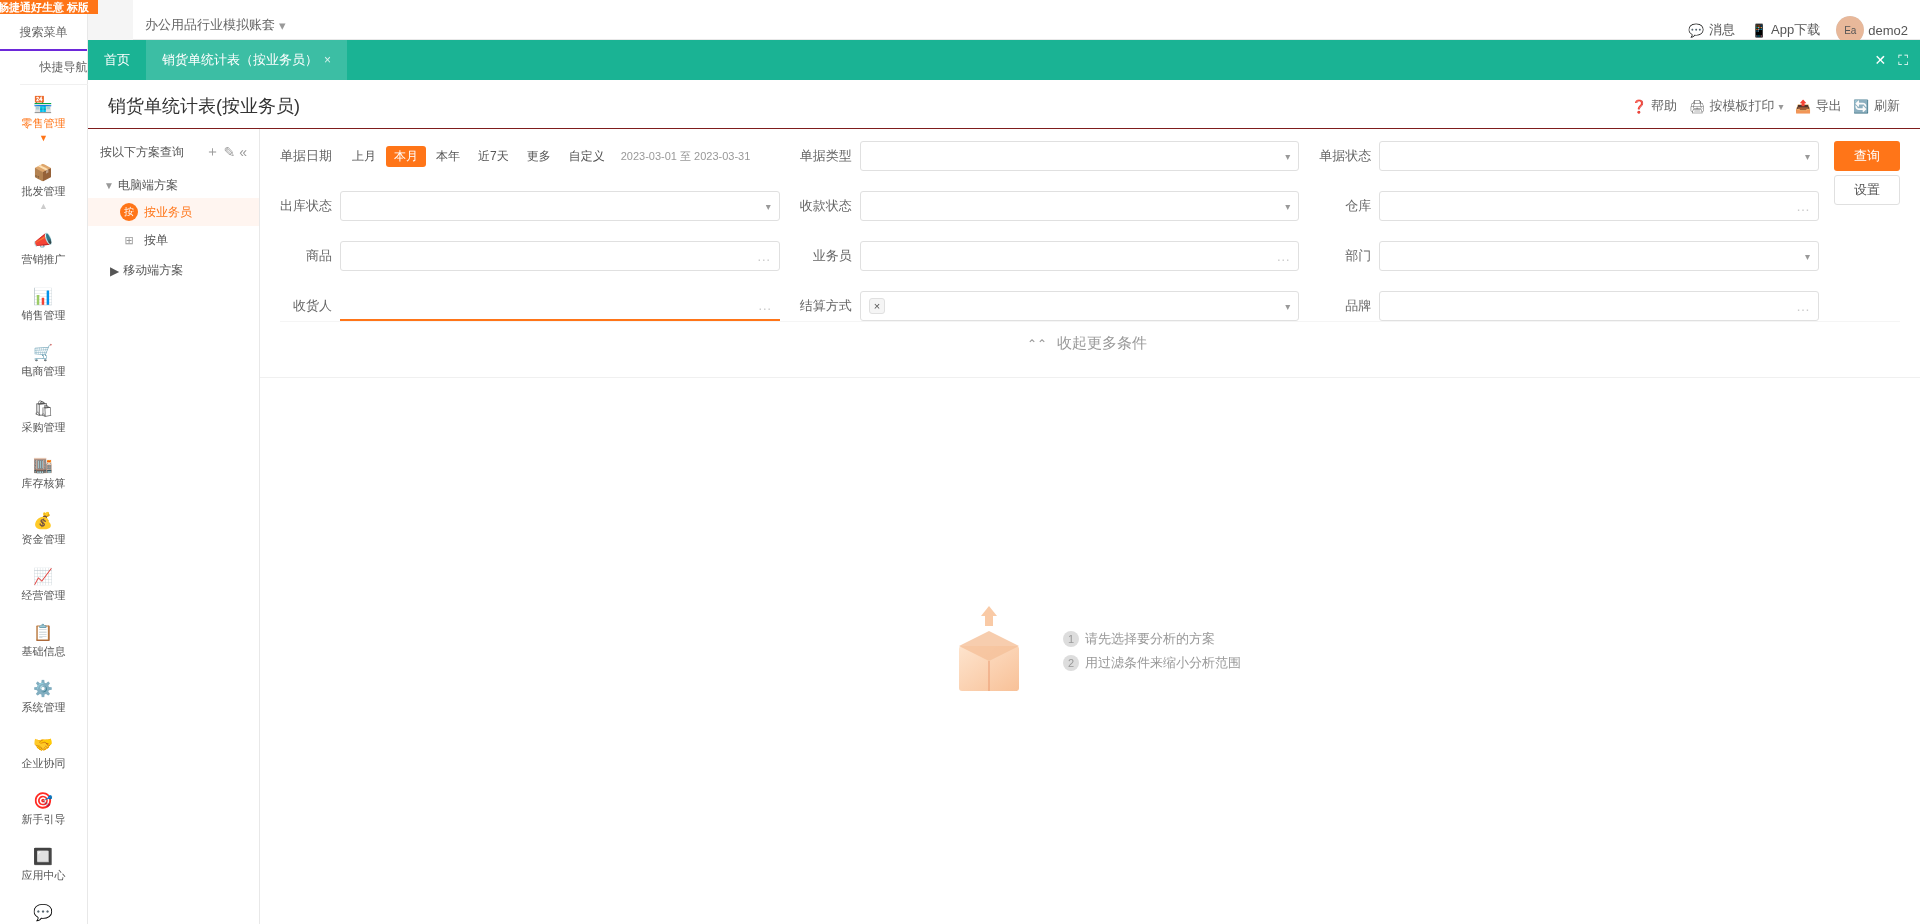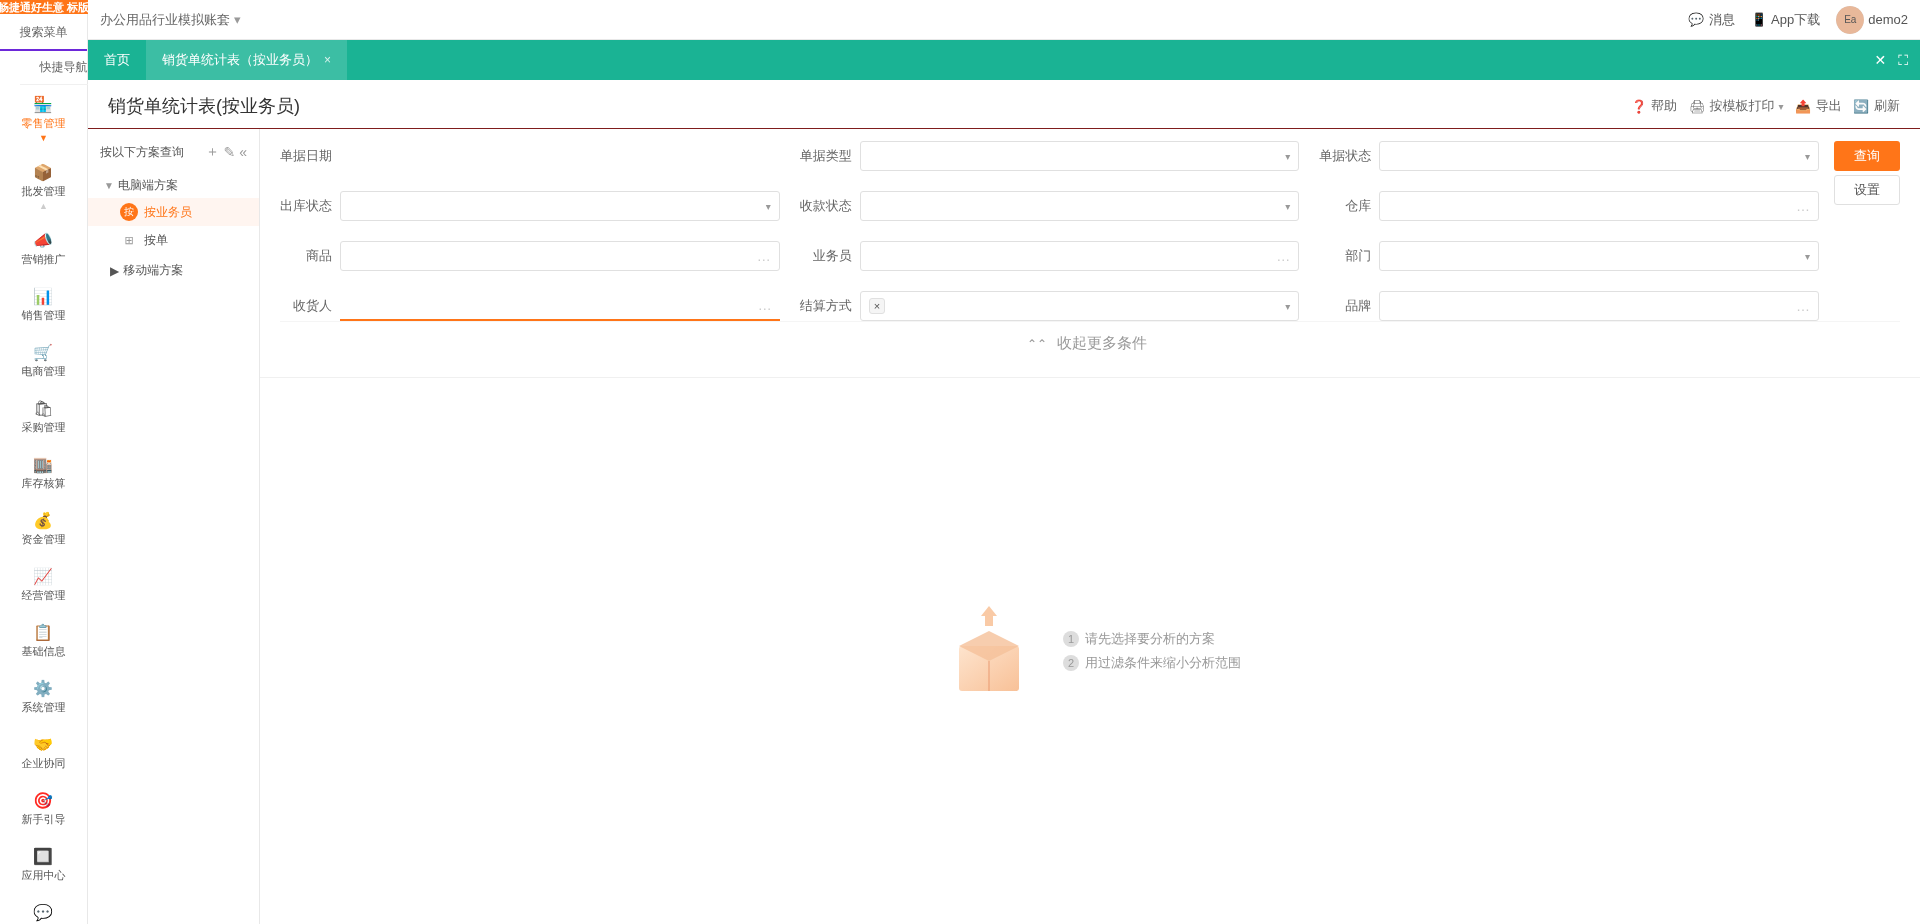--- a/index.html
+++ b/index.html
@@ -15,21 +15,21 @@
     .sidebar-nav span { color: #666; font-size: 12px; }
     .sidebar-item { width: 100%; padding: 10px 0; text-align: center; cursor: pointer; font-size: 12px; color: #555; display: flex; flex-direction: column; align-items: center; gap: 2px; }
     .sidebar-item.active { color: #ff7518; }
     .sidebar-item .icon { font-size: 16px; }
     .sidebar-item-label { font-size: 11px; }
 
     
     .main { flex: 1; display: flex; flex-direction: column; overflow: hidden; }
 
     
-    .topbar { height: 40px; background: #fff; border-bottom: 1px solid #e8e8e8; display: flex; align-items: center; padding: 9px 12px; gap: 8px; }
+    .topbar { height: 40px; background: #fff; border-bottom: 1px solid #e8e8e8; display: flex; align-items: flex-start; padding: 16px 12px; gap: 8px; margin-left: 45px; }
     .topbar-breadcrumb { color: #666; font-size: 13px; flex: 1; display: flex; align-items: center; gap: 4px; }
     .topbar-actions { display: flex; align-items: center; gap: 16px; color: #555; font-size: 13px; }
     .topbar-action { display: flex; align-items: center; gap: 4px; cursor: pointer; }
     .user-avatar { width: 28px; height: 28px; border-radius: 50%; background: #ddd; overflow: hidden; display: flex; align-items: center; justify-content: center; font-size: 11px; }
 
     
     .tabbar { height: 40px; background: #1ab394; display: flex; align-items: center; padding: 0; }
     .tab-home { padding: 0 16px; height: 40px; display: flex; align-items: center; color: #fff; font-size: 13px; cursor: pointer; }
     .tab-item { padding: 0 16px; height: 40px; display: flex; align-items: center; color: #fff; font-size: 13px; cursor: pointer; background: rgba(255,255,255,0.15); gap: 6px; }
     .tab-item .close-btn { font-size: 12px; color: rgba(255,255,255,0.8); cursor: pointer; }
@@ -288,20 +288,31 @@
     <div class="right-panel">
 
       <div class="filter-area">
 
         <div style="display:flex;align-items:flex-start;gap:8px;">
           <div style="flex:1;display:flex;flex-direction:column;gap:10px;">
 
             <div class="filter-row">
               <div class="filter-item">
                 <span class="filter-label">单据日期</span>
+                <div class="date-row">
+                  <div class="date-tabs">
+                    <span class="date-tab">上月</span>
+                    <span class="date-tab active">本月</span>
+                    <span class="date-tab">本年</span>
+                    <span class="date-tab">近7天</span>
+                    <span class="date-tab">更多</span>
+                    <span class="date-tab">自定义</span>
+                  </div>
+                  <span class="date-range">2023-03-01 至 2023-03-31</span>
+                </div>
               </div>
               <div class="filter-divider"></div>
               <div class="filter-item">
                 <span class="filter-label">单据类型</span>
                 <div class="filter-select" style="flex:1;">
                   <span></span>
                   <span class="sel-arrow">▾</span>
                 </div>
               </div>
               <div class="filter-divider"></div>

